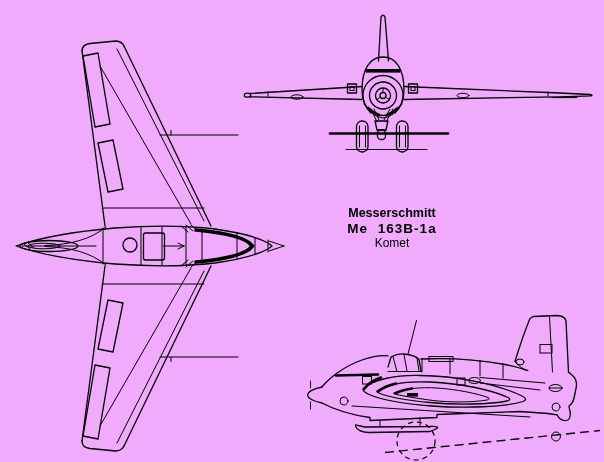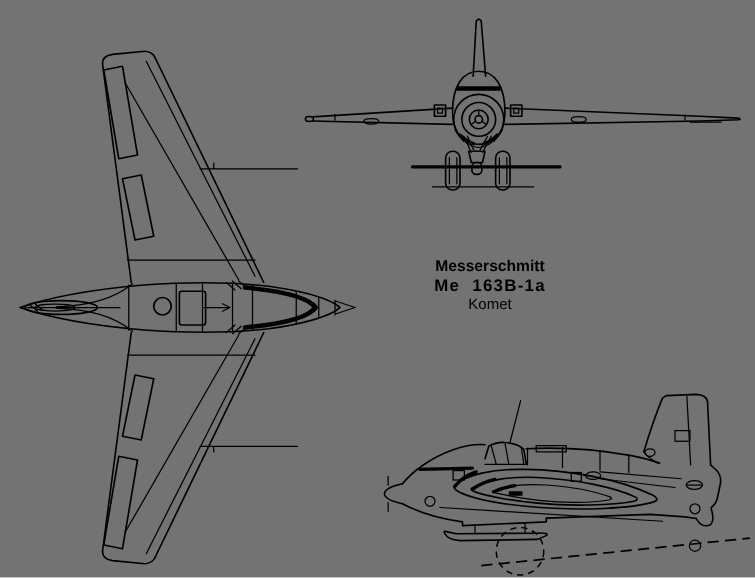--- a/index.html
+++ b/index.html
@@ -1,19 +1,19 @@
 <!DOCTYPE html>
 <html><head>
 <meta charset="utf-8">
 <style>
   html,body{margin:0;padding:0;background:#ffffff;}
   .sheet{
     position:relative;
     width:604px;height:462px;
-    background:#737373;
+    background:#f0abfc;
     overflow:hidden;
     font-family:"Liberation Sans", sans-serif;
   }
   svg{display:block;}
   .ln{fill:none;stroke:#000;stroke-width:1.3;stroke-linecap:round;stroke-linejoin:round;}
   .fine{fill:none;stroke:#000;stroke-width:1;stroke-linecap:round;}
   .thick{fill:none;stroke:#000;stroke-width:2.6;stroke-linecap:round;}
   .heavy{fill:none;stroke:#000;stroke-width:3.6;stroke-linecap:round;}
   .solid{fill:#000;stroke:none;}
   .dash{fill:none;stroke:#000;stroke-width:1.4;stroke-dasharray:9 5;}

